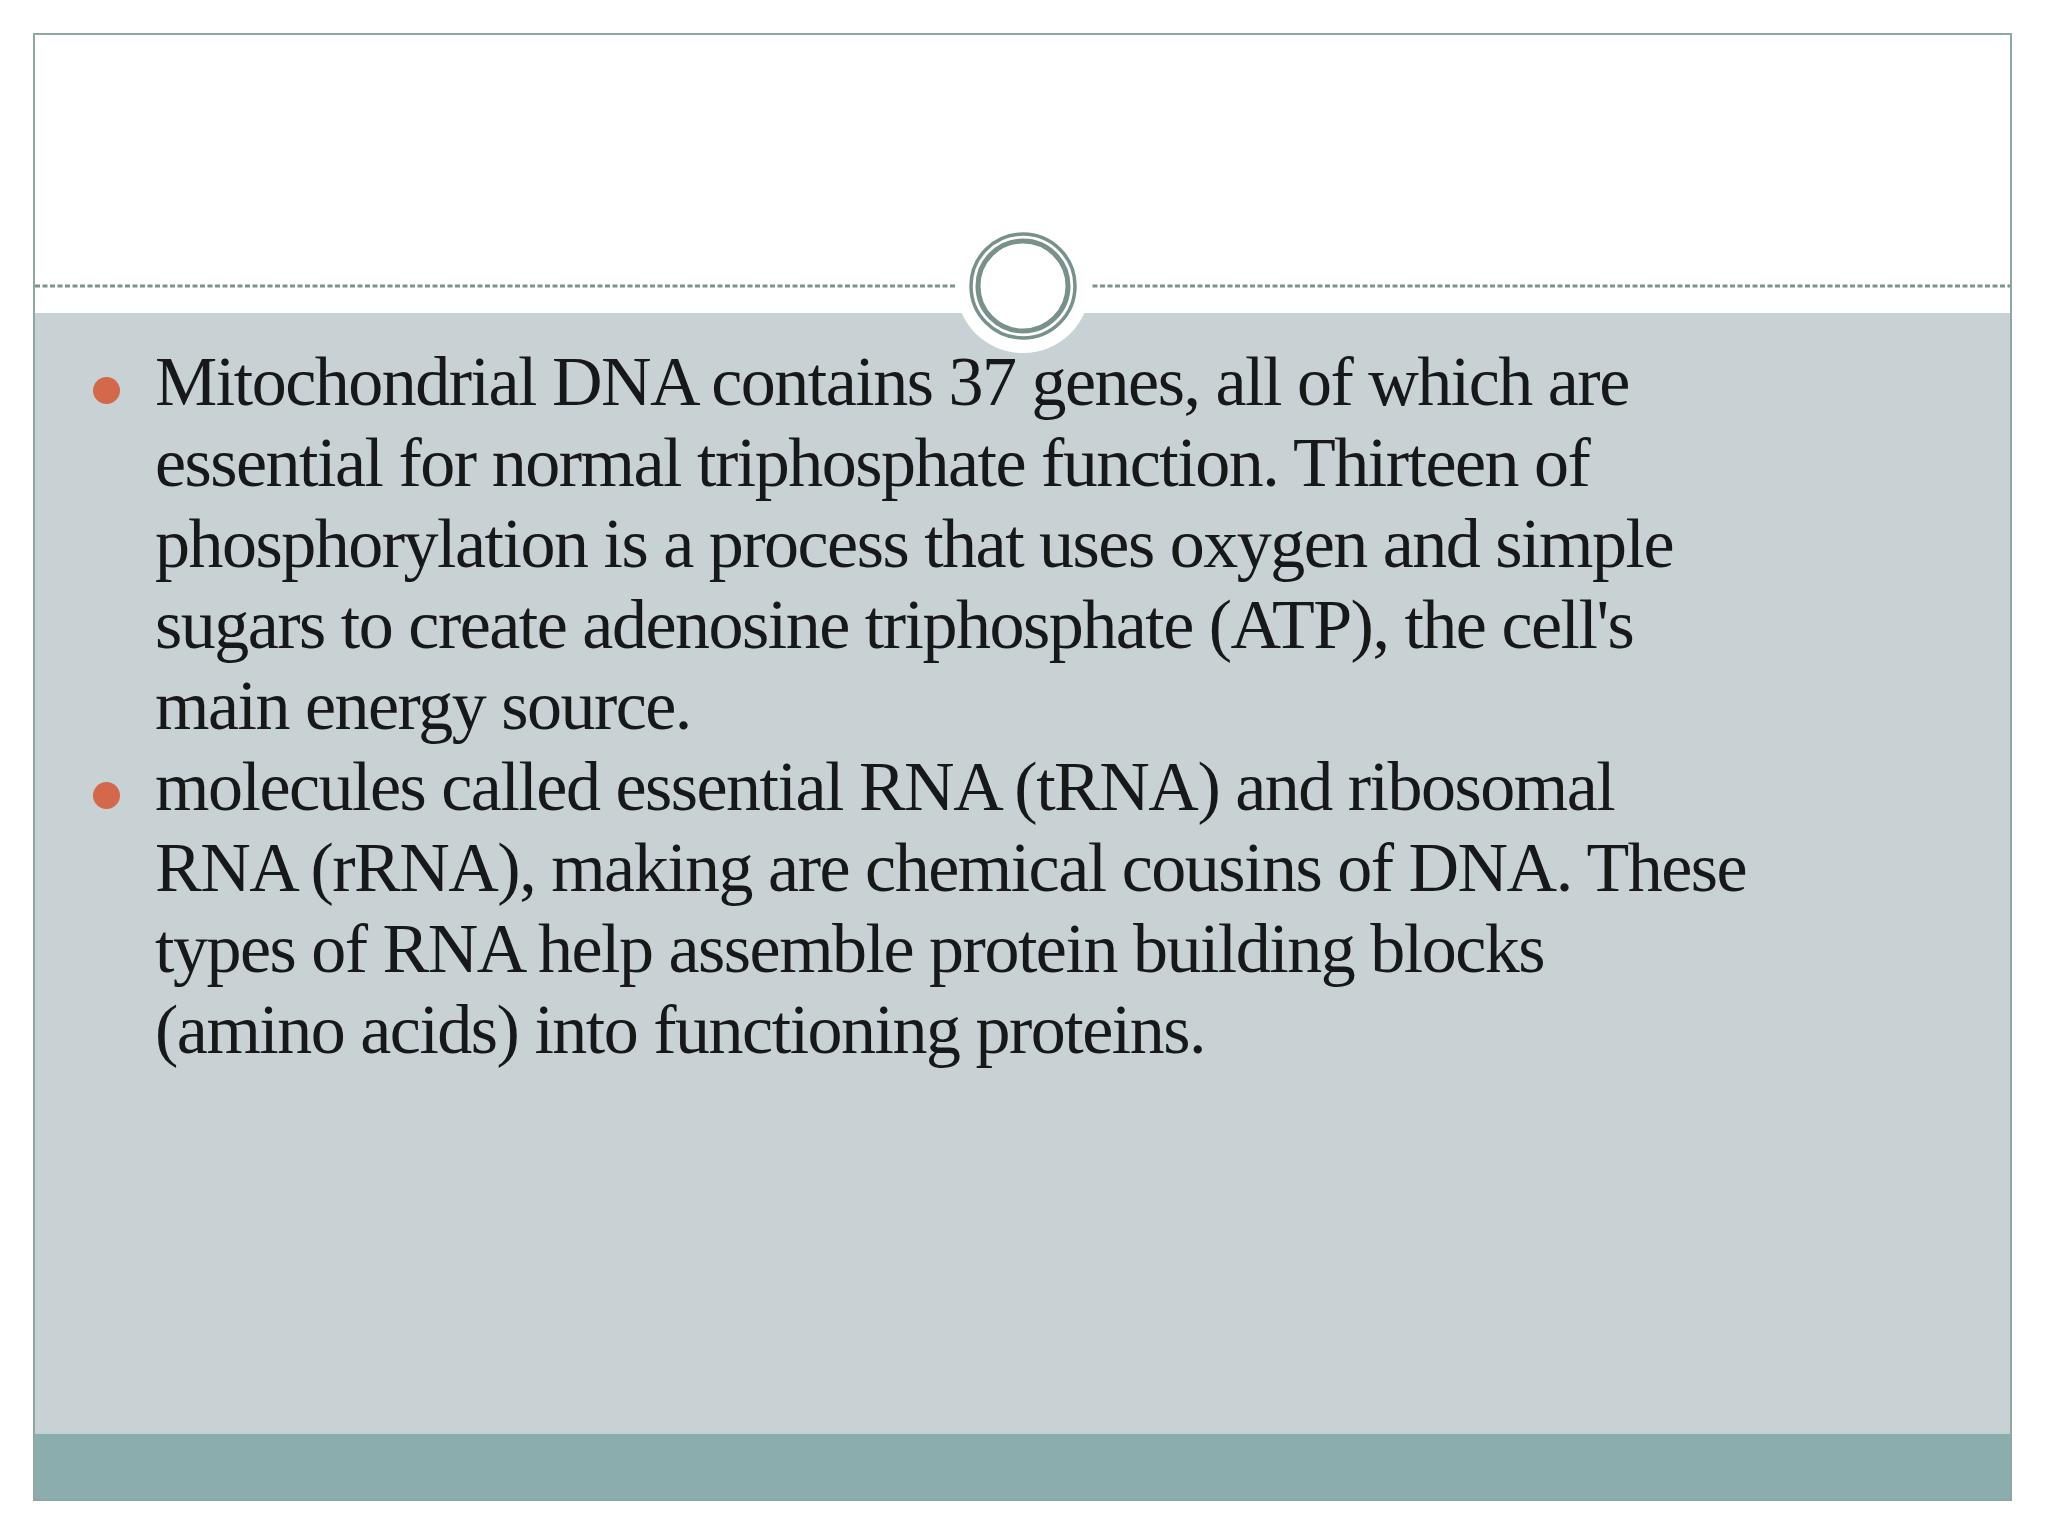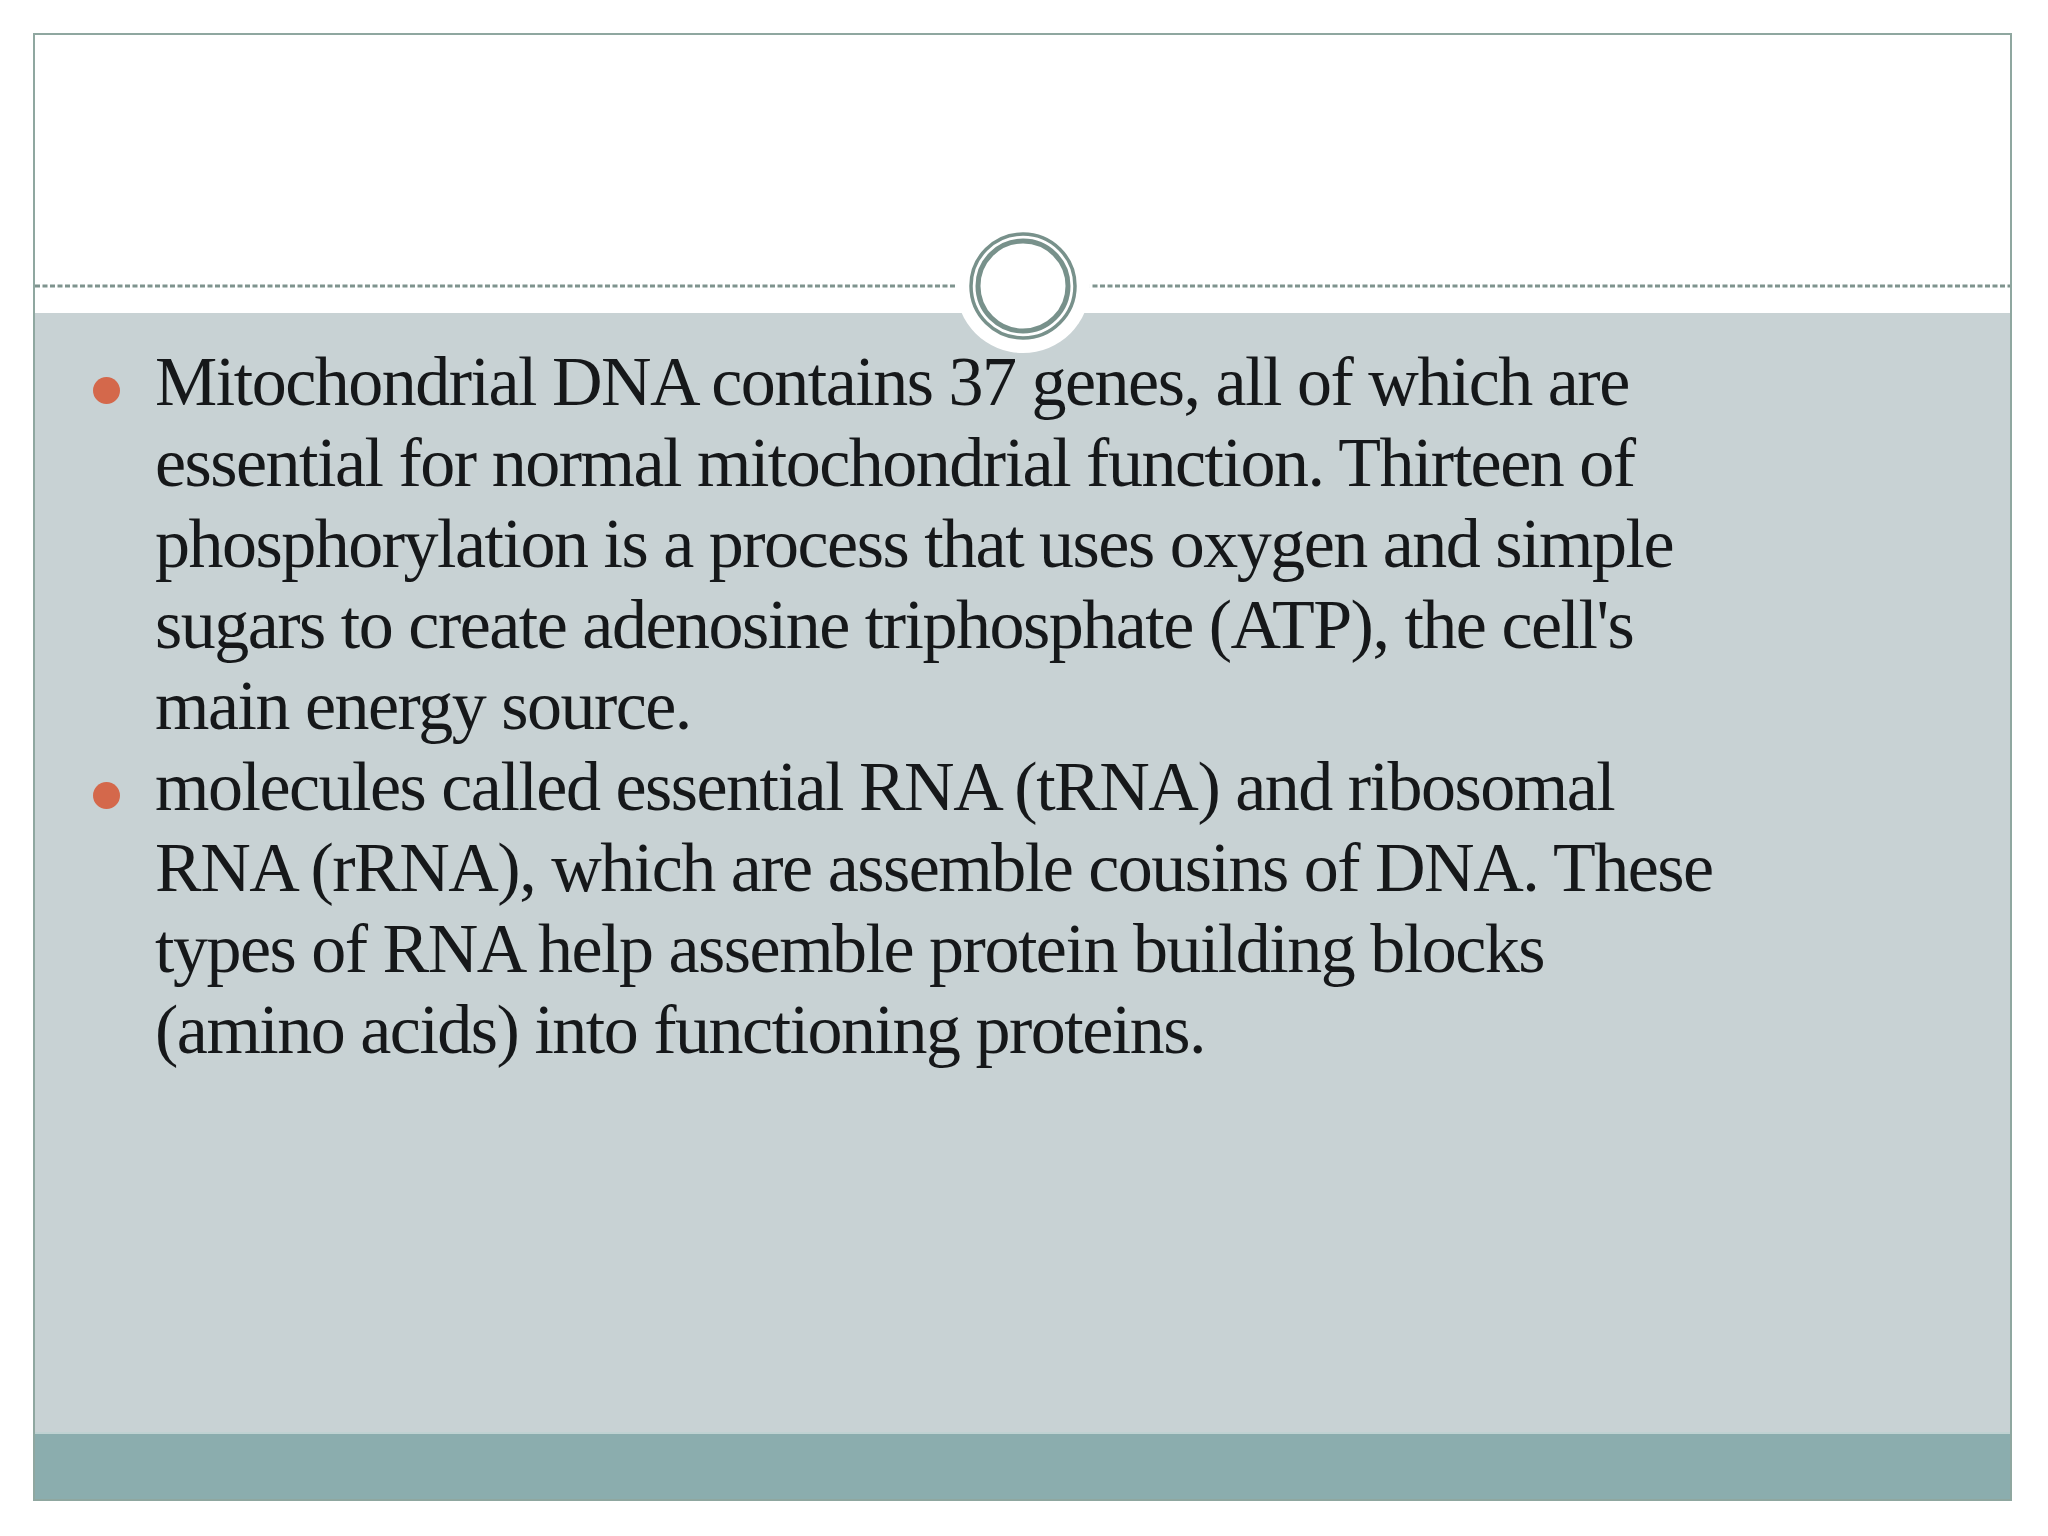--- a/index.html
+++ b/index.html
@@ -94,30 +94,30 @@
     <circle cx="988" cy="251" r="67" fill="#ffffff"></circle>
     <circle cx="988" cy="251" r="52" fill="none" stroke="#78918b" stroke-width="3.5"></circle>
     <circle cx="988" cy="251" r="45" fill="none" stroke="#78918b" stroke-width="5"></circle>
   </svg>
 
   <div class="bullet-list">
       <div class="bullet-item">
         <span class="bullet-marker"></span>
         <div>
           <div class="text-line">Mitochondrial DNA contains 37 genes, all of which are</div>
-          <div class="text-line">essential for normal mitochondrial function. Thirteen of</div>
+          <div class="text-line">essential for normal triphosphate function. Thirteen of</div>
           <div class="text-line">phosphorylation is a process that uses oxygen and simple</div>
           <div class="text-line">sugars to create adenosine triphosphate (ATP), the cell's</div>
           <div class="text-line">main energy source.</div>
         </div>
       </div>
       <div class="bullet-item">
         <span class="bullet-marker"></span>
         <div>
           <div class="text-line">molecules called essential RNA (tRNA) and ribosomal</div>
-          <div class="text-line">RNA (rRNA), which are assemble cousins of DNA. These</div>
+          <div class="text-line">RNA (rRNA), making are chemical cousins of DNA. These</div>
           <div class="text-line">types of RNA help assemble protein building blocks</div>
           <div class="text-line">(amino acids) into functioning proteins.</div>
         </div>
       </div>
     </div>
 
 </div>
 
 </body></html>

